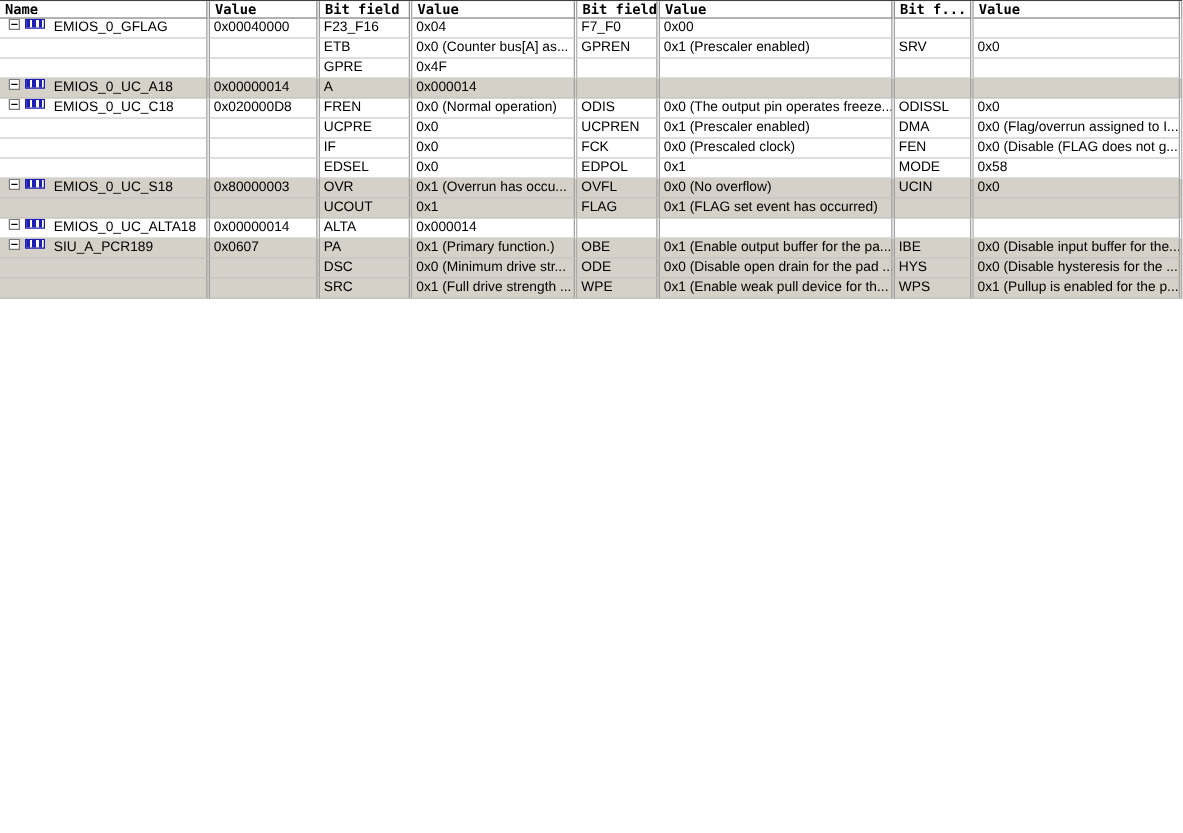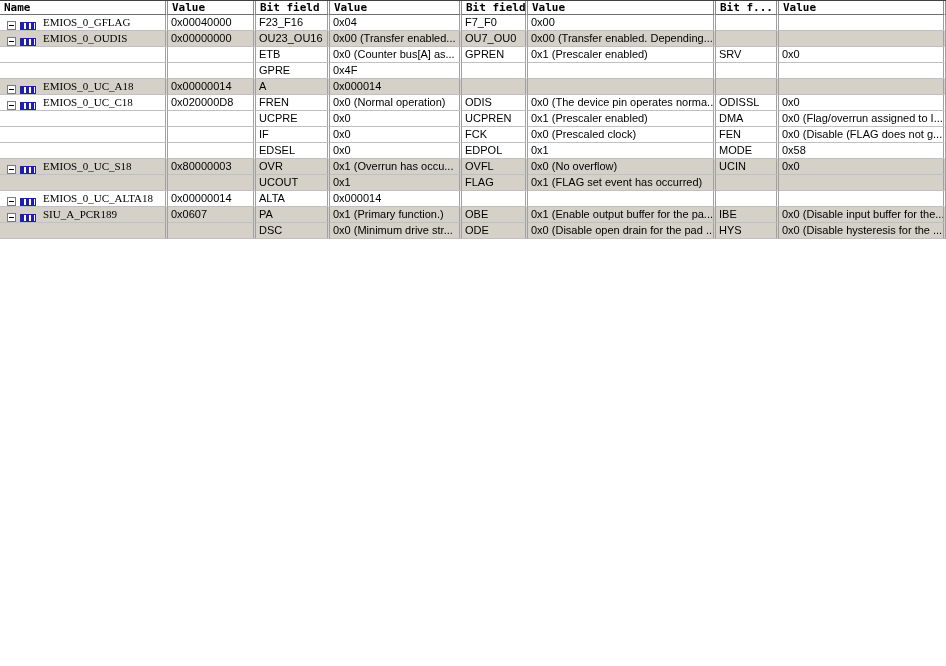--- a/index.html
+++ b/index.html
@@ -46,23 +46,22 @@
     background: #ffffff;
     border-bottom: 1px solid #c0c0c0;
     border-right: 3px double #a0a0a0;
     white-space: nowrap;
     overflow: hidden;
   }
   tr.shaded td { background: #d5d1c8; }
   td.alert { color: #ff0000; font-weight: bold; }
   .row-name {
     display: flex;
-    align-items: flex-end;
+    align-items: flex-start;
     height: 15px;
-    font-family: Liberation Serif, serif;
   }
   .expander {
     flex: 0 0 auto;
     box-sizing: border-box;
     width: 9px; height: 9px;
     margin-left: 4px;
     border: 1px solid #7a7a7a;
     background: #ffffff;
     position: relative;
   }
@@ -120,36 +119,20 @@
             </div>
           </td>
           <td>0x00040000</td>
           <td>F23_F16</td>
           <td>0x04</td>
           <td>F7_F0</td>
           <td>0x00</td>
           <td></td>
           <td></td>
         </tr>
-        <tr class="shaded">
-          <td>
-            <div class="row-name">
-              <span class="expander"></span>
-              <span class="regicon"></span>
-              <span class="name-label">EMIOS_0_OUDIS</span>
-            </div>
-          </td>
-          <td>0x00000000</td>
-          <td>OU23_OU16</td>
-          <td>0x00 (Transfer enabled...</td>
-          <td>OU7_OU0</td>
-          <td>0x00 (Transfer enabled. Depending...</td>
-          <td></td>
-          <td></td>
-        </tr>
         <tr>
           <td></td>
           <td></td>
           <td>ETB</td>
           <td>0x0 (Counter bus[A] as...</td>
           <td>GPREN</td>
           <td>0x1 (Prescaler enabled)</td>
           <td>SRV</td>
           <td>0x0</td>
         </tr>
@@ -184,21 +167,21 @@
             <div class="row-name">
               <span class="expander"></span>
               <span class="regicon"></span>
               <span class="name-label">EMIOS_0_UC_C18</span>
             </div>
           </td>
           <td>0x020000D8</td>
           <td>FREN</td>
           <td>0x0 (Normal operation)</td>
           <td>ODIS</td>
-          <td>0x0 (The device pin operates norma...</td>
+          <td>0x0 (The output pin operates freeze...</td>
           <td>ODISSL</td>
           <td>0x0</td>
         </tr>
         <tr>
           <td></td>
           <td></td>
           <td>UCPRE</td>
           <td>0x0</td>
           <td>UCPREN</td>
           <td>0x1 (Prescaler enabled)</td>
@@ -286,15 +269,25 @@
         <tr class="shaded">
           <td></td>
           <td></td>
           <td>DSC</td>
           <td>0x0 (Minimum drive str...</td>
           <td>ODE</td>
           <td>0x0 (Disable open drain for the pad ...</td>
           <td>HYS</td>
           <td>0x0 (Disable hysteresis for the ...</td>
         </tr>
+        <tr class="shaded">
+          <td></td>
+          <td></td>
+          <td>SRC</td>
+          <td>0x1 (Full drive strength ...</td>
+          <td>WPE</td>
+          <td>0x1 (Enable weak pull device for th...</td>
+          <td>WPS</td>
+          <td>0x1 (Pullup is enabled for the p...</td>
+        </tr>
       </tbody>
   </table>
 </div>
 
 </body></html>

